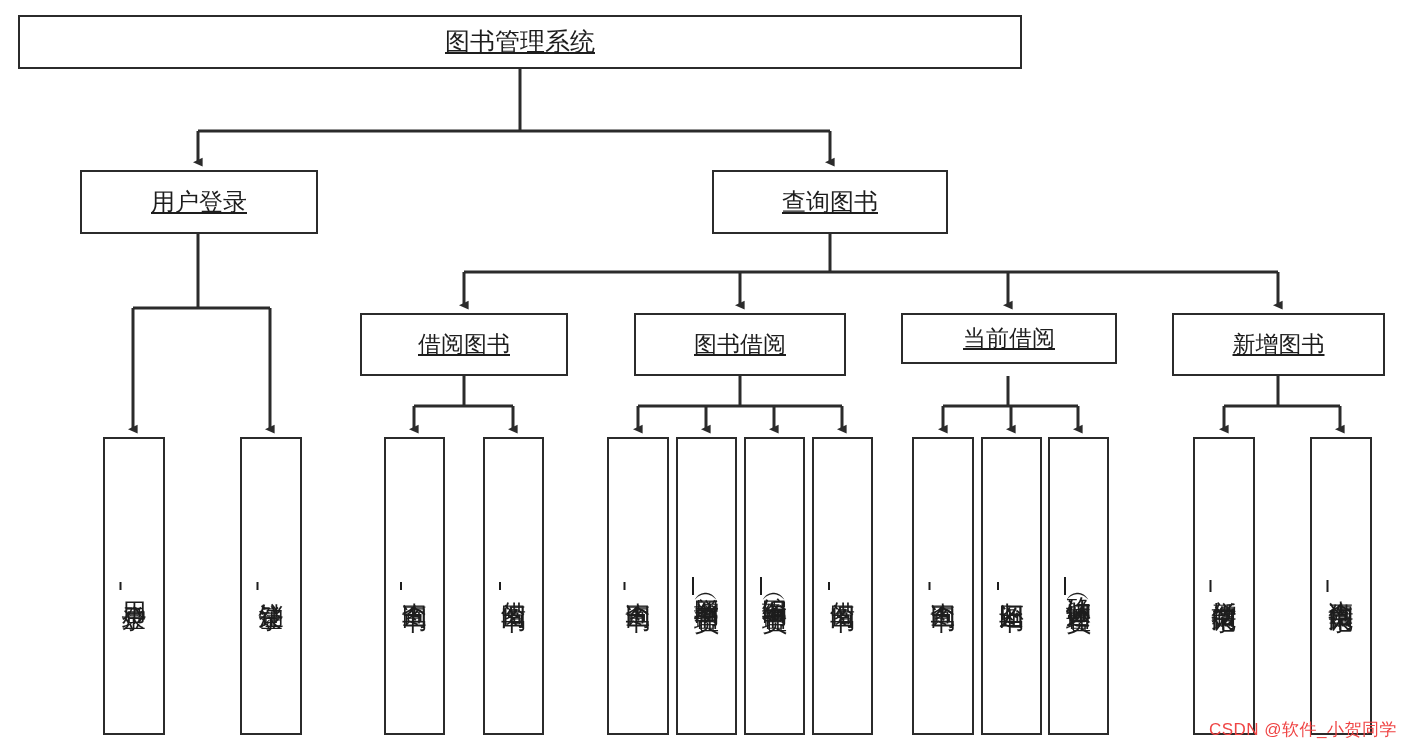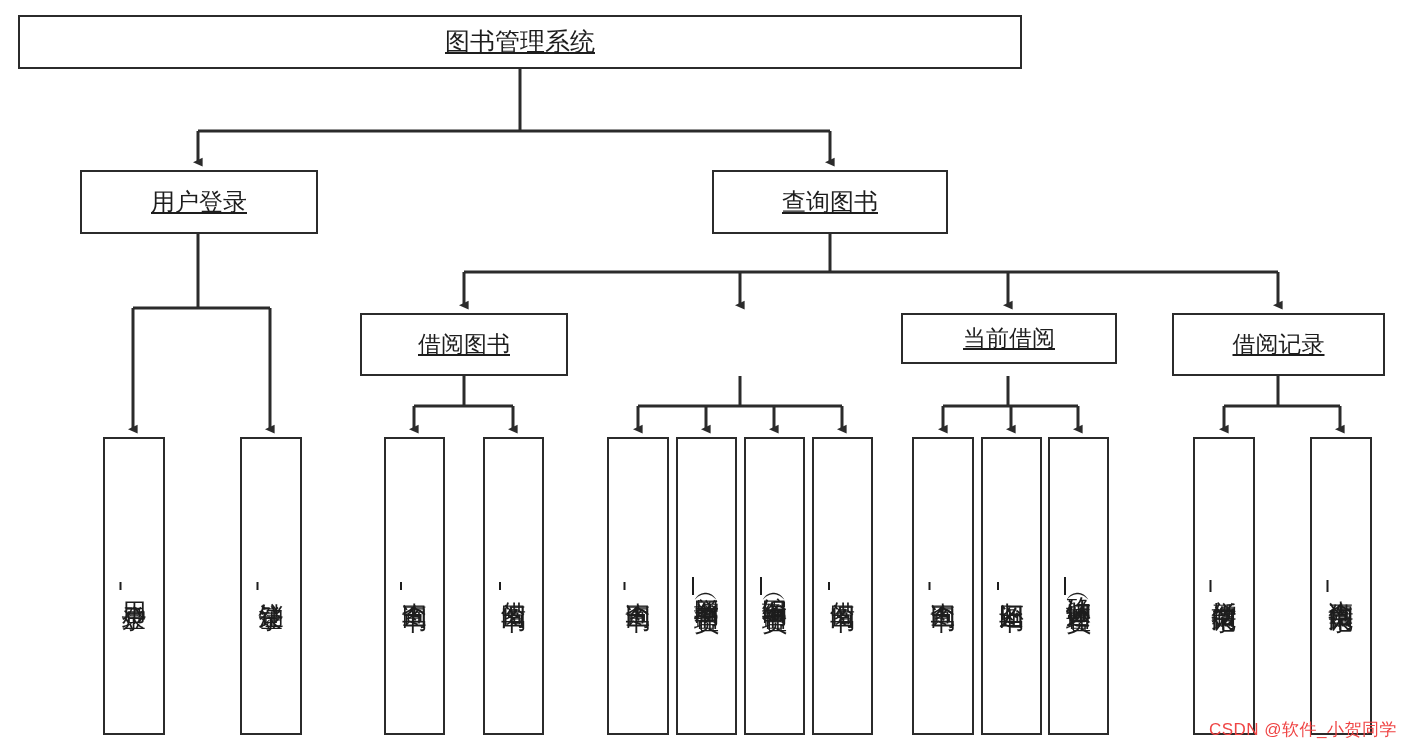--- a/index.html
+++ b/index.html
@@ -129,25 +129,28 @@
   <div class="node node-l1" style="left:80px; top:170px; width:238px; height:64px;">
     <span class="label">用户登录</span>
   </div>
   <div class="node node-l1" style="left:712px; top:170px; width:236px; height:64px;">
     <span class="label">查询图书</span>
   </div>
 
   <div class="node node-l2" style="left:360px; top:313px; width:208px; height:63px;">
     <span class="label">借阅图书</span>
   </div>
+  <div class="node node-l2" style="left:634px; top:313px; width:212px; height:63px;">
+    <span class="label">图书借阅</span>
+  </div>
   <div class="node node-l2" style="left:901px; top:313px; width:216px; height:51px;">
     <span class="label">当前借阅</span>
   </div>
   <div class="node node-l2" style="left:1172px; top:313px; width:213px; height:63px;">
-    <span class="label">借阅记录</span>
+    <span class="label">新增图书</span>
   </div>
 
   <div class="node node-leaf" style="left:103px; top:437px; width:62px; height:298px;">
     <span class="label">用户登录</span>
   </div>
   <div class="node node-leaf" style="left:240px; top:437px; width:62px; height:298px;">
     <span class="label">注销登录</span>
   </div>
 
   <div class="node node-leaf" style="left:384px; top:437px; width:61px; height:298px;">

